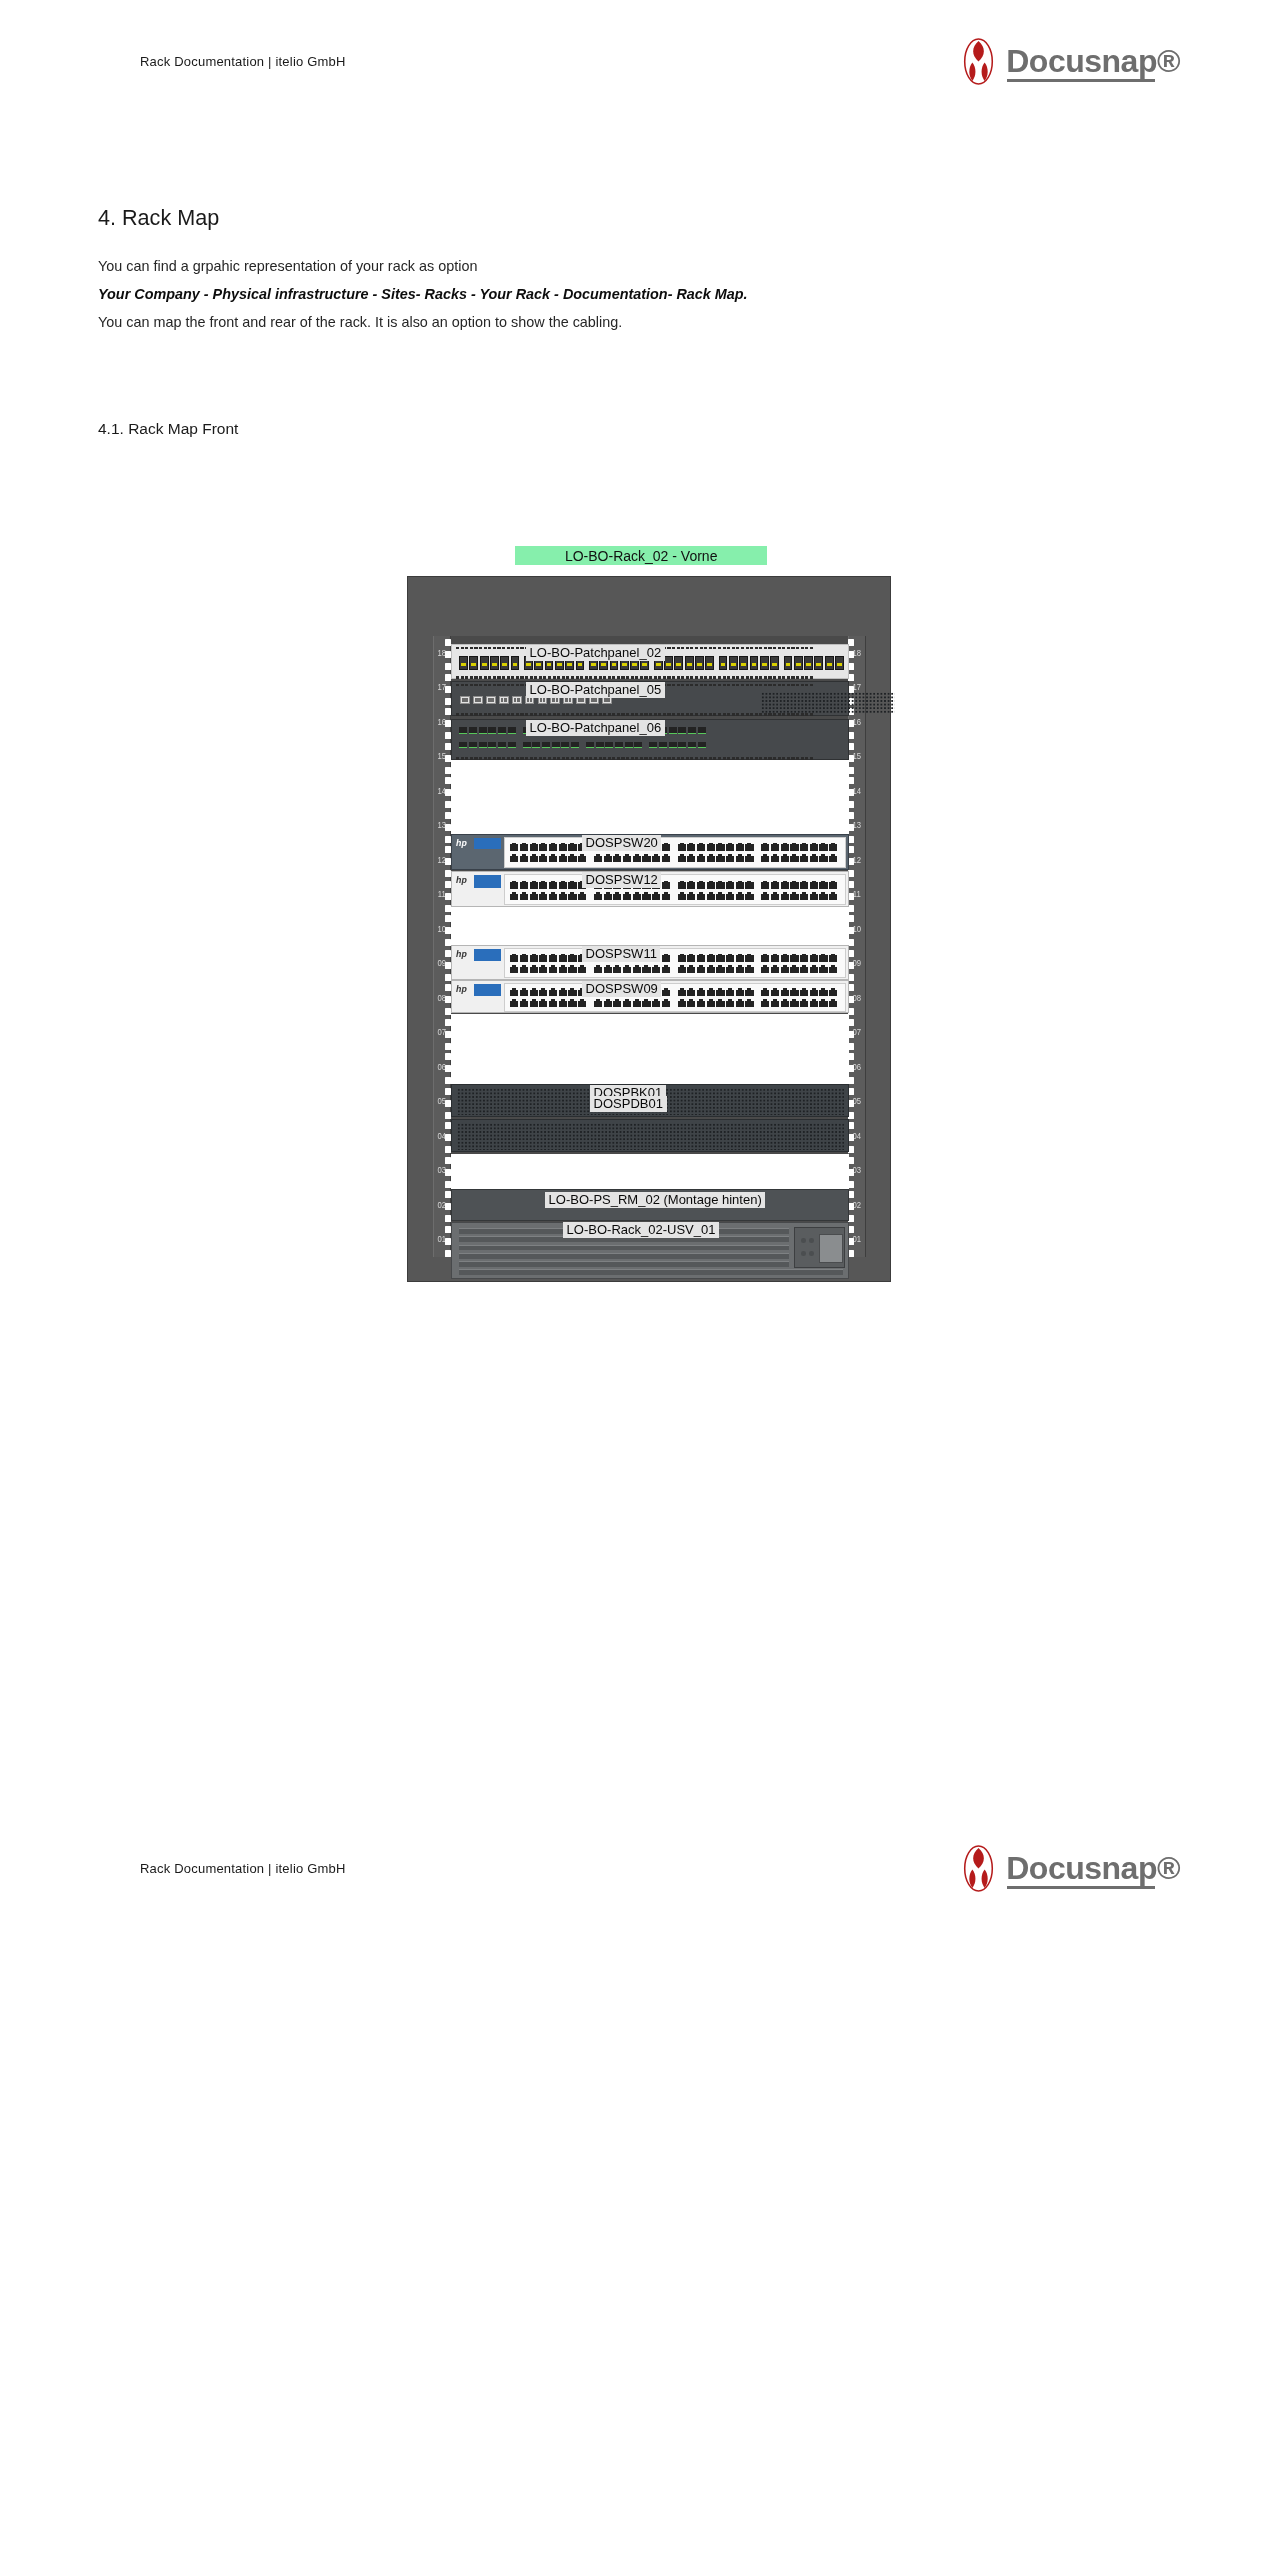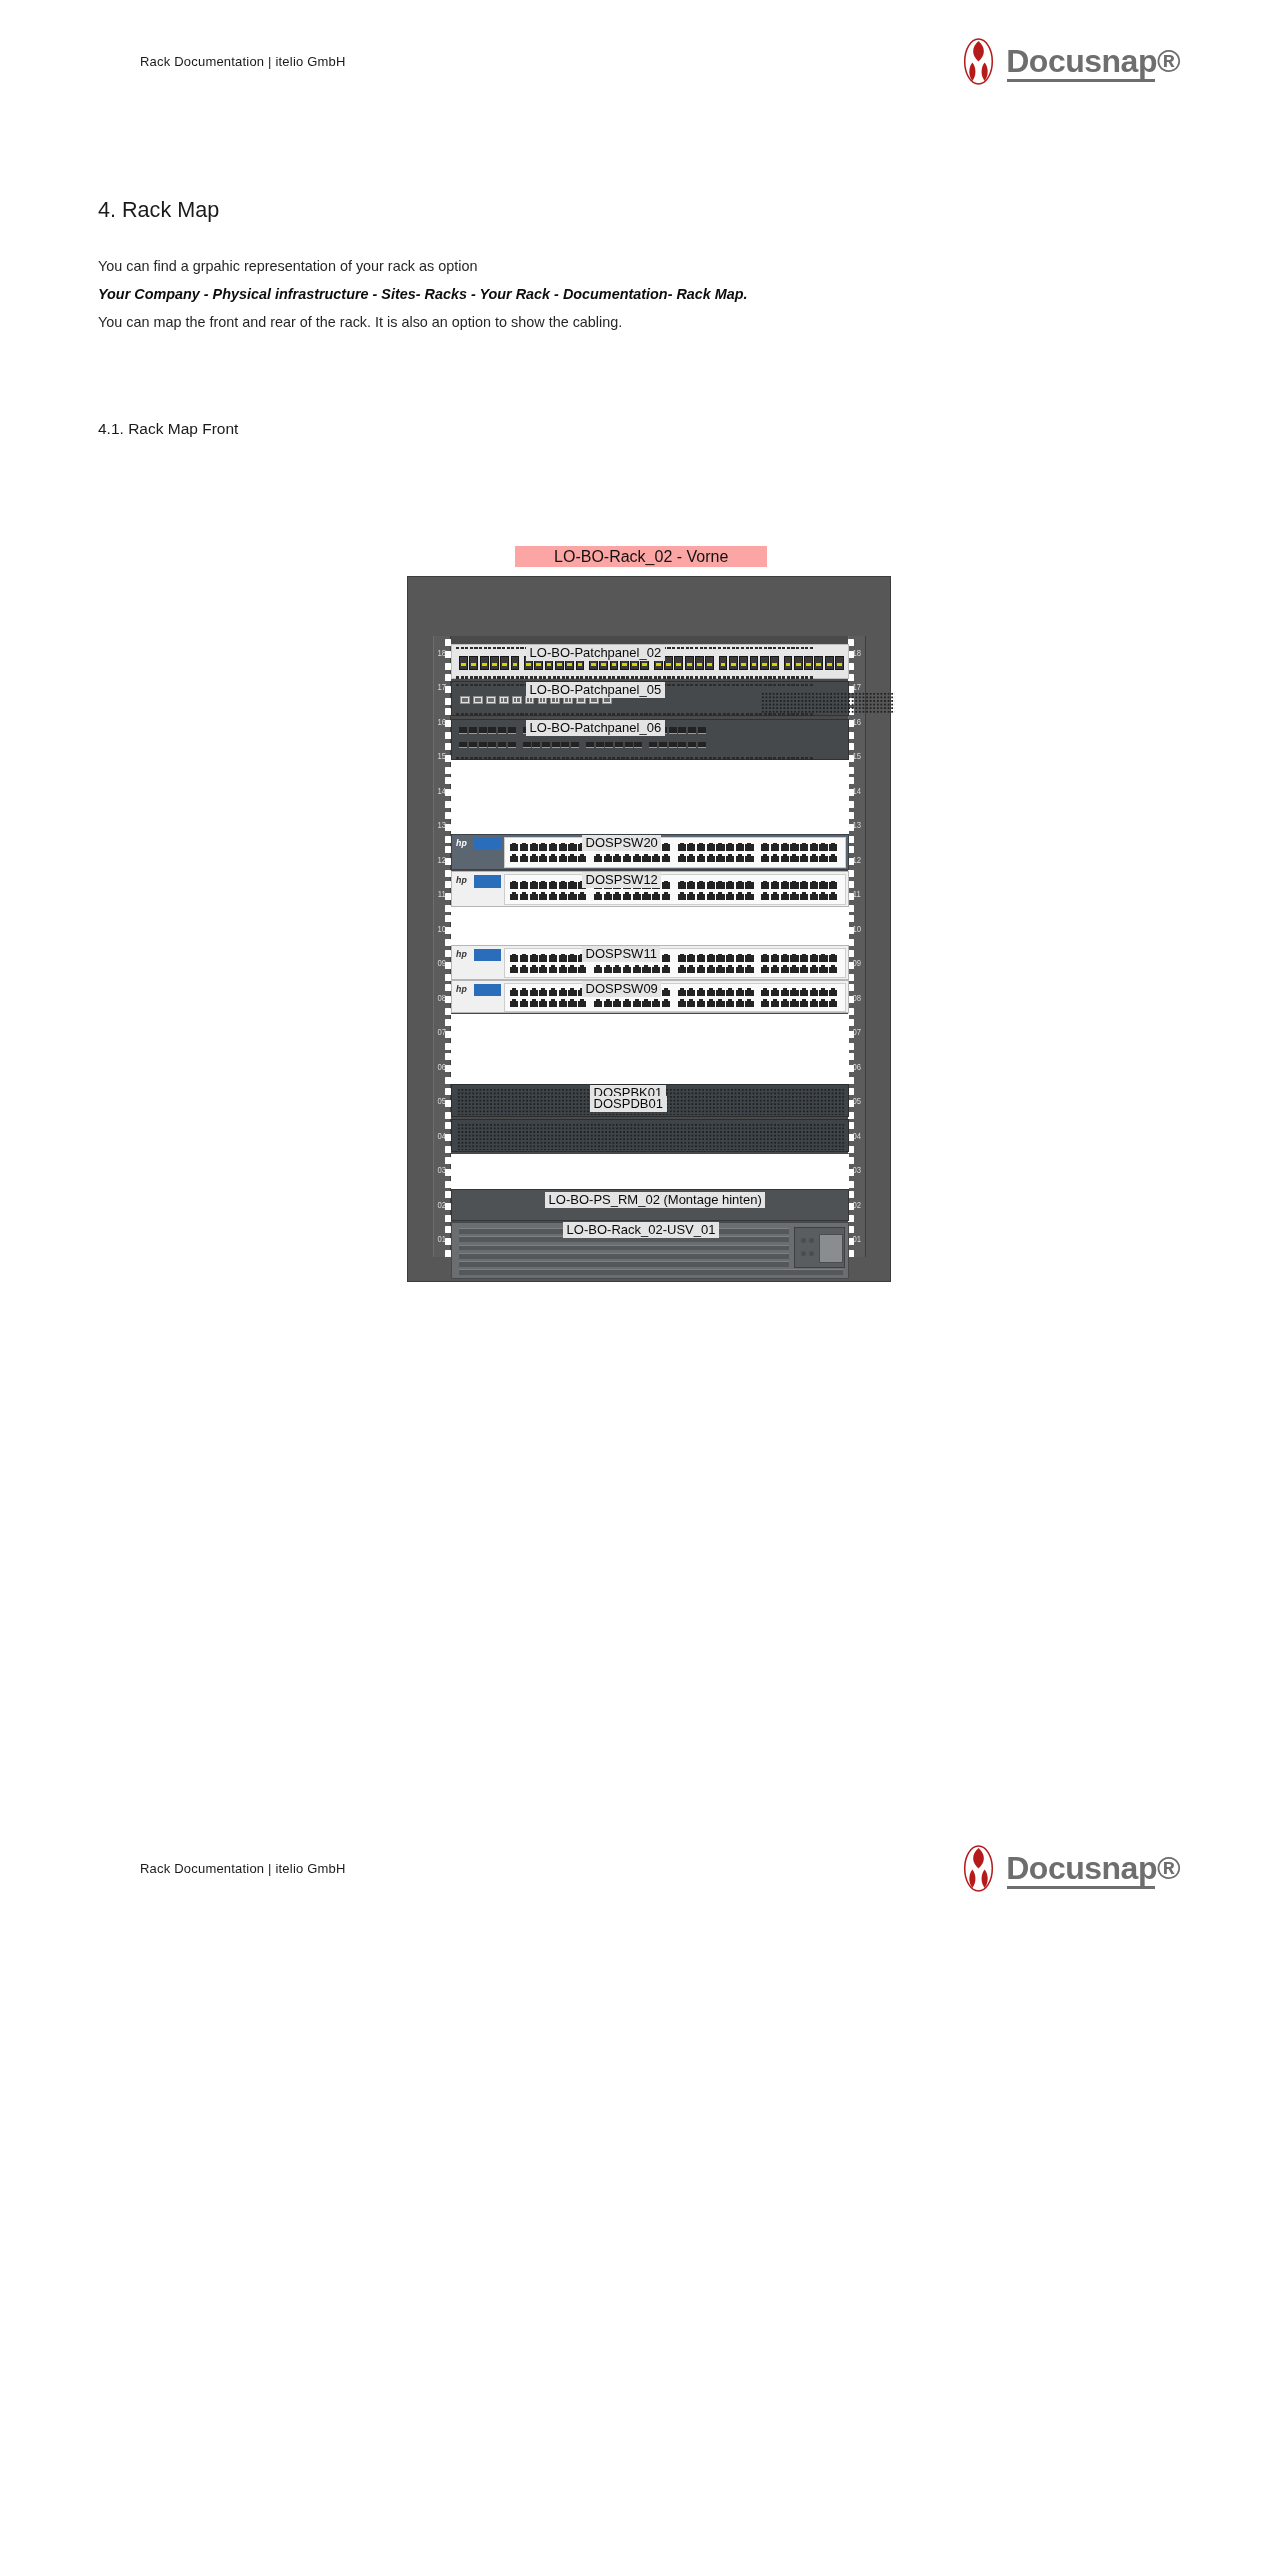--- a/index.html
+++ b/index.html
@@ -8,35 +8,35 @@
 
   
   .pg-header{position:absolute;top:54px;left:98px;right:98px;height:31px;margin-left:42px;}
   .hdr-text{font-size:13px;color:#1a1a1a;letter-spacing:0.2px;white-space:nowrap;}
   .logo{position:absolute;right:0;top:-16.5px;display:flex;align-items:center;gap:7.2px;}
   .logo-mark{width:41px;height:47px;position:relative;}
   .logo-word{font-size:32px;font-weight:bold;color:#6e6e6e;letter-spacing:-0.5px;line-height:1;position:relative;}
   .logo-underline{position:absolute;left:1px;bottom:-4.6px;width:85%;height:3.1px;background:#6e6e6e;}
 
   
-  .h1{position:absolute;left:98px;font-size:21.6px;color:#1a1a1a;font-weight:normal;}
+  .h1{position:absolute;left:98px;font-size:21.6px;color:#1a1a1a;font-weight:normal;margin-top:8px;}
   .h2{position:absolute;left:98px;font-size:15.5px;color:#1a1a1a;font-weight:normal;}
   .para{position:absolute;left:98px;font-size:14.4px;color:#262626;white-space:nowrap;}
   .para.bold-italic{font-weight:bold;font-style:italic;color:#0d0d0d;}
 
   .caption{position:absolute;width:100%;text-align:center;font-size:13.4px;color:#1a1a1a;}
 
   
   .pg-footer{position:absolute;left:98px;right:98px;height:20.6px;}
   .pg-footer .left{position:absolute;left:0;font-size:11.3px;color:#a8a8a8;white-space:nowrap;}
   .pg-footer .right{position:absolute;right:0;font-size:11.3px;color:#5f5f5f;white-space:nowrap;}
 
   
   .rack-wrap{position:absolute;}
-  .rack-title{position:absolute;background:#fca5a5;color:#111;font-size:16px;padding:1.5px 5.2px;white-space:nowrap;border:0;text-align:center;}
+  .rack-title{position:absolute;background:#86efac;color:#111;font-size:14px;padding:1.5px 5.2px;white-space:nowrap;border:0;text-align:center;}
   .rack-cab{position:absolute;background:#575757;border:0.5px solid #3c3c3c;box-sizing:border-box;}
   .rack-inner{position:absolute;background:#4a4a4a;}
   .rail{position:absolute;width:17.5px;background:#5c5c5c;border-left:0.5px solid #6d6d6d;border-right:0.5px solid #3e3e3e;box-sizing:border-box;}
   .rail-num{position:absolute;width:17.5px;text-align:center;color:#d8d8d8;font-size:7.7px;transform:scaleY(1.25);}
   .hole{position:absolute;width:5.7px;height:6.7px;background:#fff;border-radius:0.5px;}
   .bay{position:absolute;background:#fff;box-sizing:border-box;}
 
   .dev{position:absolute;box-sizing:border-box;}
   .dev-pp-light{background:#e6e6e6;border:0.5px solid #bdbdbd;}
   .dev-pp-dark{background:#46494c;border:0.5px solid #2f3133;}

